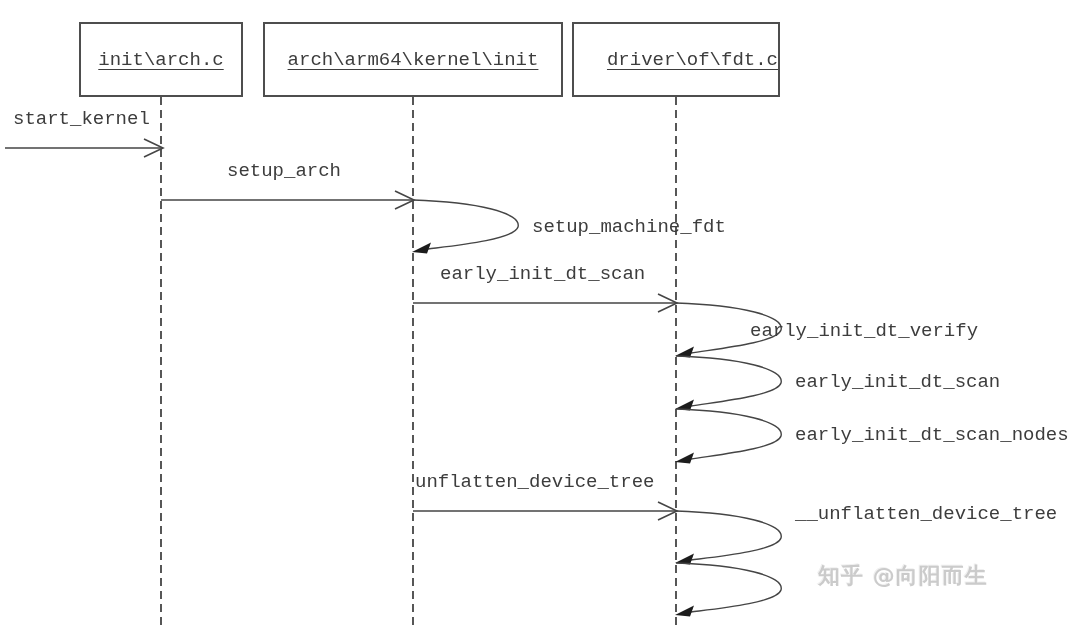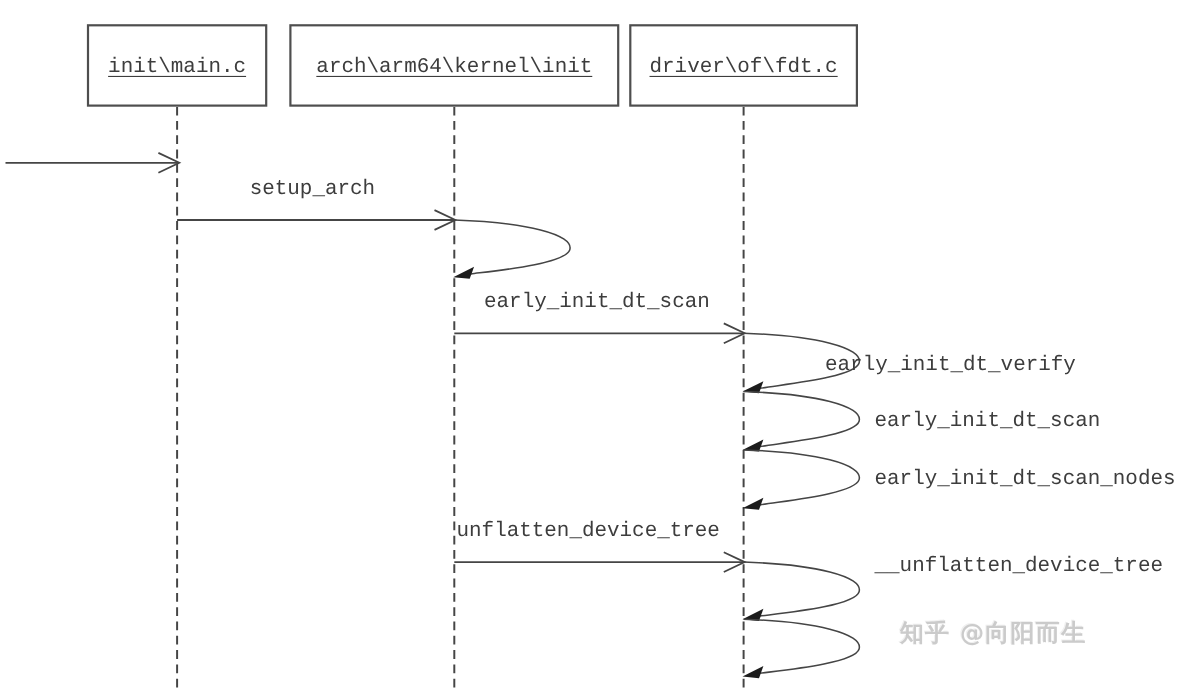--- a/index.html
+++ b/index.html
@@ -11,21 +11,21 @@
     position:absolute;top:22px;height:75px;box-sizing:border-box;
     border:2px solid #4e4e4e;background:#ffffff;
     display:flex;align-items:center;justify-content:center;
   }
   .actor .actor-label{
     font-size:19px;white-space:nowrap;
     text-decoration:underline;text-underline-offset:4px;
   }
   #actor-0{left:79px;width:164px;}
   #actor-1{left:263px;width:300px;}
-  #actor-2{left:572px;width:208px;}
+  #actor-2{left:572px;width:208px;justify-content:flex-end;}
   svg.overlay{position:absolute;left:0;top:0;}
   .ln{stroke:#454545;fill:none;}
   .lifeline{stroke-width:1.8;stroke-dasharray:8 5;}
   .call{stroke-width:1.6;}
   .openhead{stroke-width:1.6;fill:none;}
   .loop{stroke-width:1.4;}
   .solidhead{fill:#1c1c1c;stroke:none;}
   .lbl{
     position:absolute;font-size:19px;line-height:22px;white-space:nowrap;color:#3d3d3d;
   }
@@ -73,30 +73,32 @@
     <polyline class="ln openhead" points="658,502 677,511 658,520"></polyline>
 
     <path class="ln loop" d="M676,511 C741,513 785,524 781,538 C777,551 715,557 691,560"></path>
     <polygon class="solidhead" points="675,563 694,553.5 690,564.5"></polygon>
 
     <path class="ln loop" d="M676,563 C741,565 785,576 781,590 C777,603 715,609 691,612"></path>
     <polygon class="solidhead" points="675,615 694,605.5 690,616.5"></polygon>
   </svg>
 
   <div class="actor" id="actor-0">
-    <span class="actor-label">init\main.c</span>
+    <span class="actor-label">init\arch.c</span>
   </div>
   <div class="actor" id="actor-1">
     <span class="actor-label">arch\arm64\kernel\init</span>
   </div>
   <div class="actor" id="actor-2">
     <span class="actor-label">driver\of\fdt.c</span>
   </div>
 
+  <span class="lbl" style="left:13px;top:108px">start_kernel</span>
   <span class="lbl" style="left:227px;top:160px">setup_arch</span>
+  <span class="lbl" style="left:532px;top:216px">setup_machine_fdt</span>
   <span class="lbl" style="left:440px;top:263px">early_init_dt_scan</span>
   <span class="lbl" style="left:750px;top:320px">early_init_dt_verify</span>
   <span class="lbl" style="left:795px;top:371px">early_init_dt_scan</span>
   <span class="lbl" style="left:795px;top:424px">early_init_dt_scan_nodes</span>
   <span class="lbl" style="left:415px;top:471px">unflatten_device_tree</span>
   <span class="lbl" style="left:795px;top:503px">__unflatten_device_tree</span>
 
   <div class="watermark">知乎 @向阳而生</div>
 
 </div>

